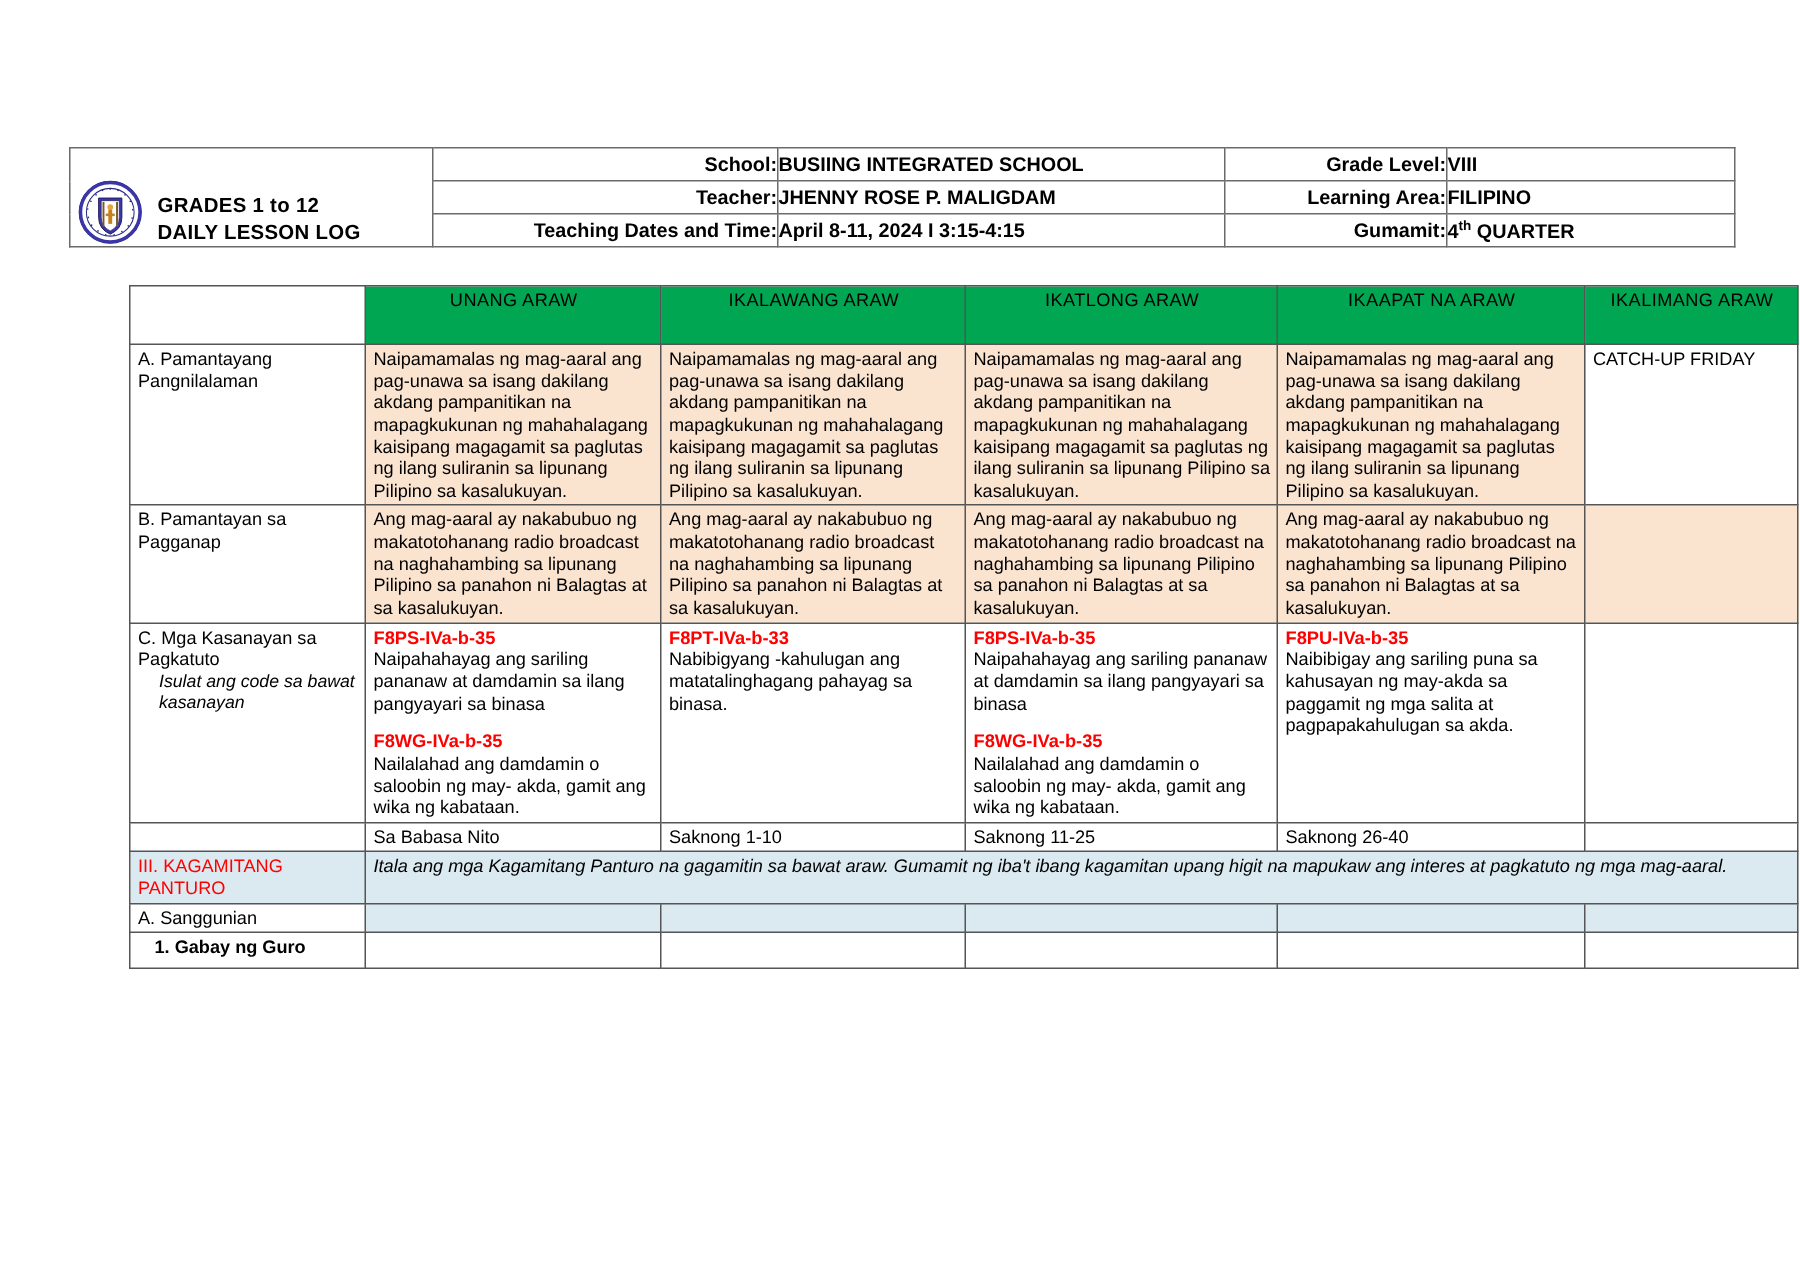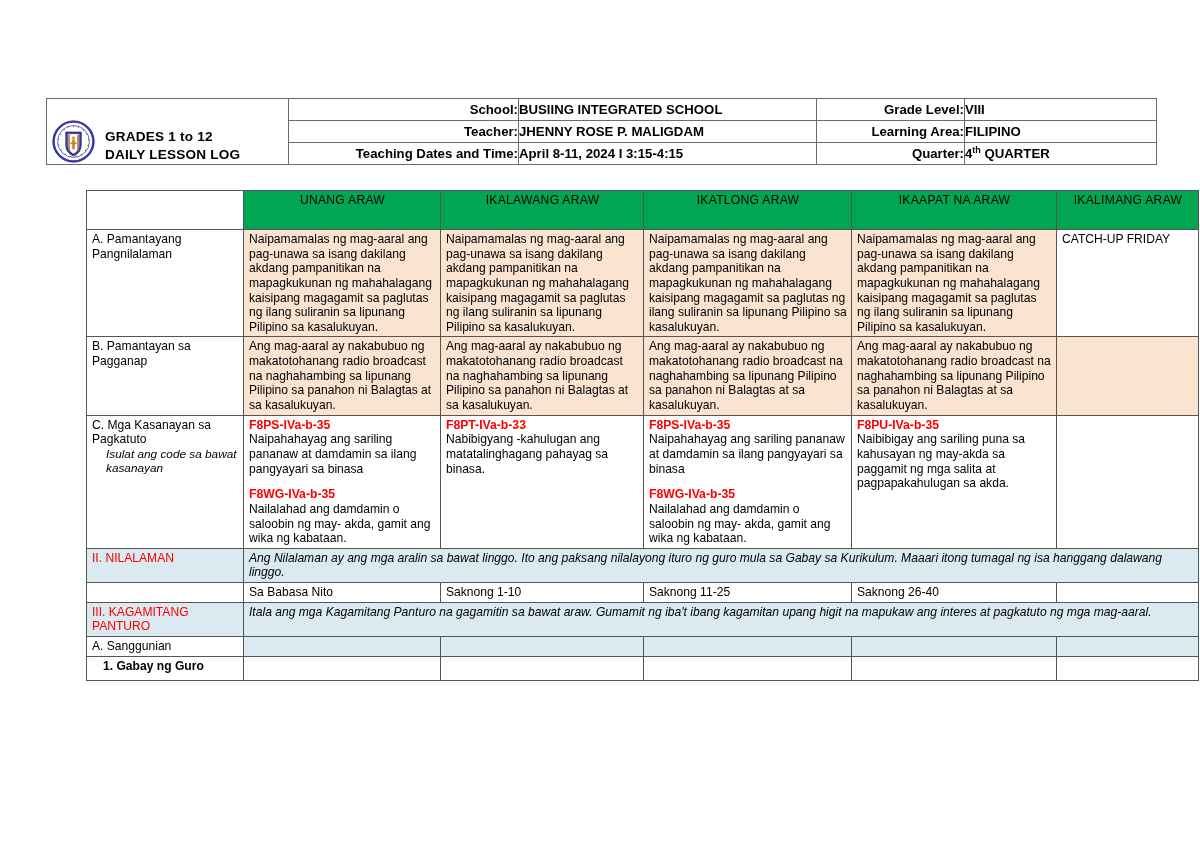--- a/index.html
+++ b/index.html
@@ -229,21 +229,21 @@
       </tr>
       <tr>
         <td class="lbl">Teacher:</td>
         <td class="val">JHENNY ROSE P. MALIGDAM</td>
         <td class="lbl">Learning Area:</td>
         <td class="val">FILIPINO</td>
       </tr>
       <tr>
         <td class="lbl">Teaching Dates and Time:</td>
         <td class="val">April 8-11, 2024 I 3:15-4:15</td>
-        <td class="lbl">Quarter:</td>
+        <td class="lbl">Gumamit:</td>
         <td class="val"><span>4</span><span class="sup">th</span><span> QUARTER</span></td>
       </tr>
     </tbody>
       </table>
   </div>
 
   <div class="main-wrap">
     <table class="dll">
       <colgroup>
         <col style="width:157px">
@@ -307,24 +307,20 @@
           <p class="c">Nailalahad ang damdamin o saloobin ng may- akda, gamit ang wika ng kabataan.</p>
         </td>
         <td>
           <p class="c code">F8PU-IVa-b-35</p>
           <p class="c">Naibibigay ang sariling puna sa kahusayan ng may-akda sa paggamit ng mga salita at pagpapakahulugan sa akda.</p>
         </td>
         <td></td>
       </tr>
 
       <tr>
-        <td class="sect sect-label">II. NILALAMAN</td>
-        <td class="sect sect-text" colspan="5">Ang Nilalaman ay ang mga aralin sa bawat linggo. Ito ang paksang nilalayong ituro ng guro mula sa Gabay sa Kurikulum. Maaari itong tumagal ng isa hanggang dalawang linggo.</td>
-      </tr>
-      <tr>
         <td></td>
         <td>Sa Babasa Nito</td>
         <td>Saknong 1-10</td>
         <td>Saknong 11-25</td>
         <td>Saknong 26-40</td>
         <td></td>
       </tr>
 
       <tr>
         <td class="sect sect-label">

